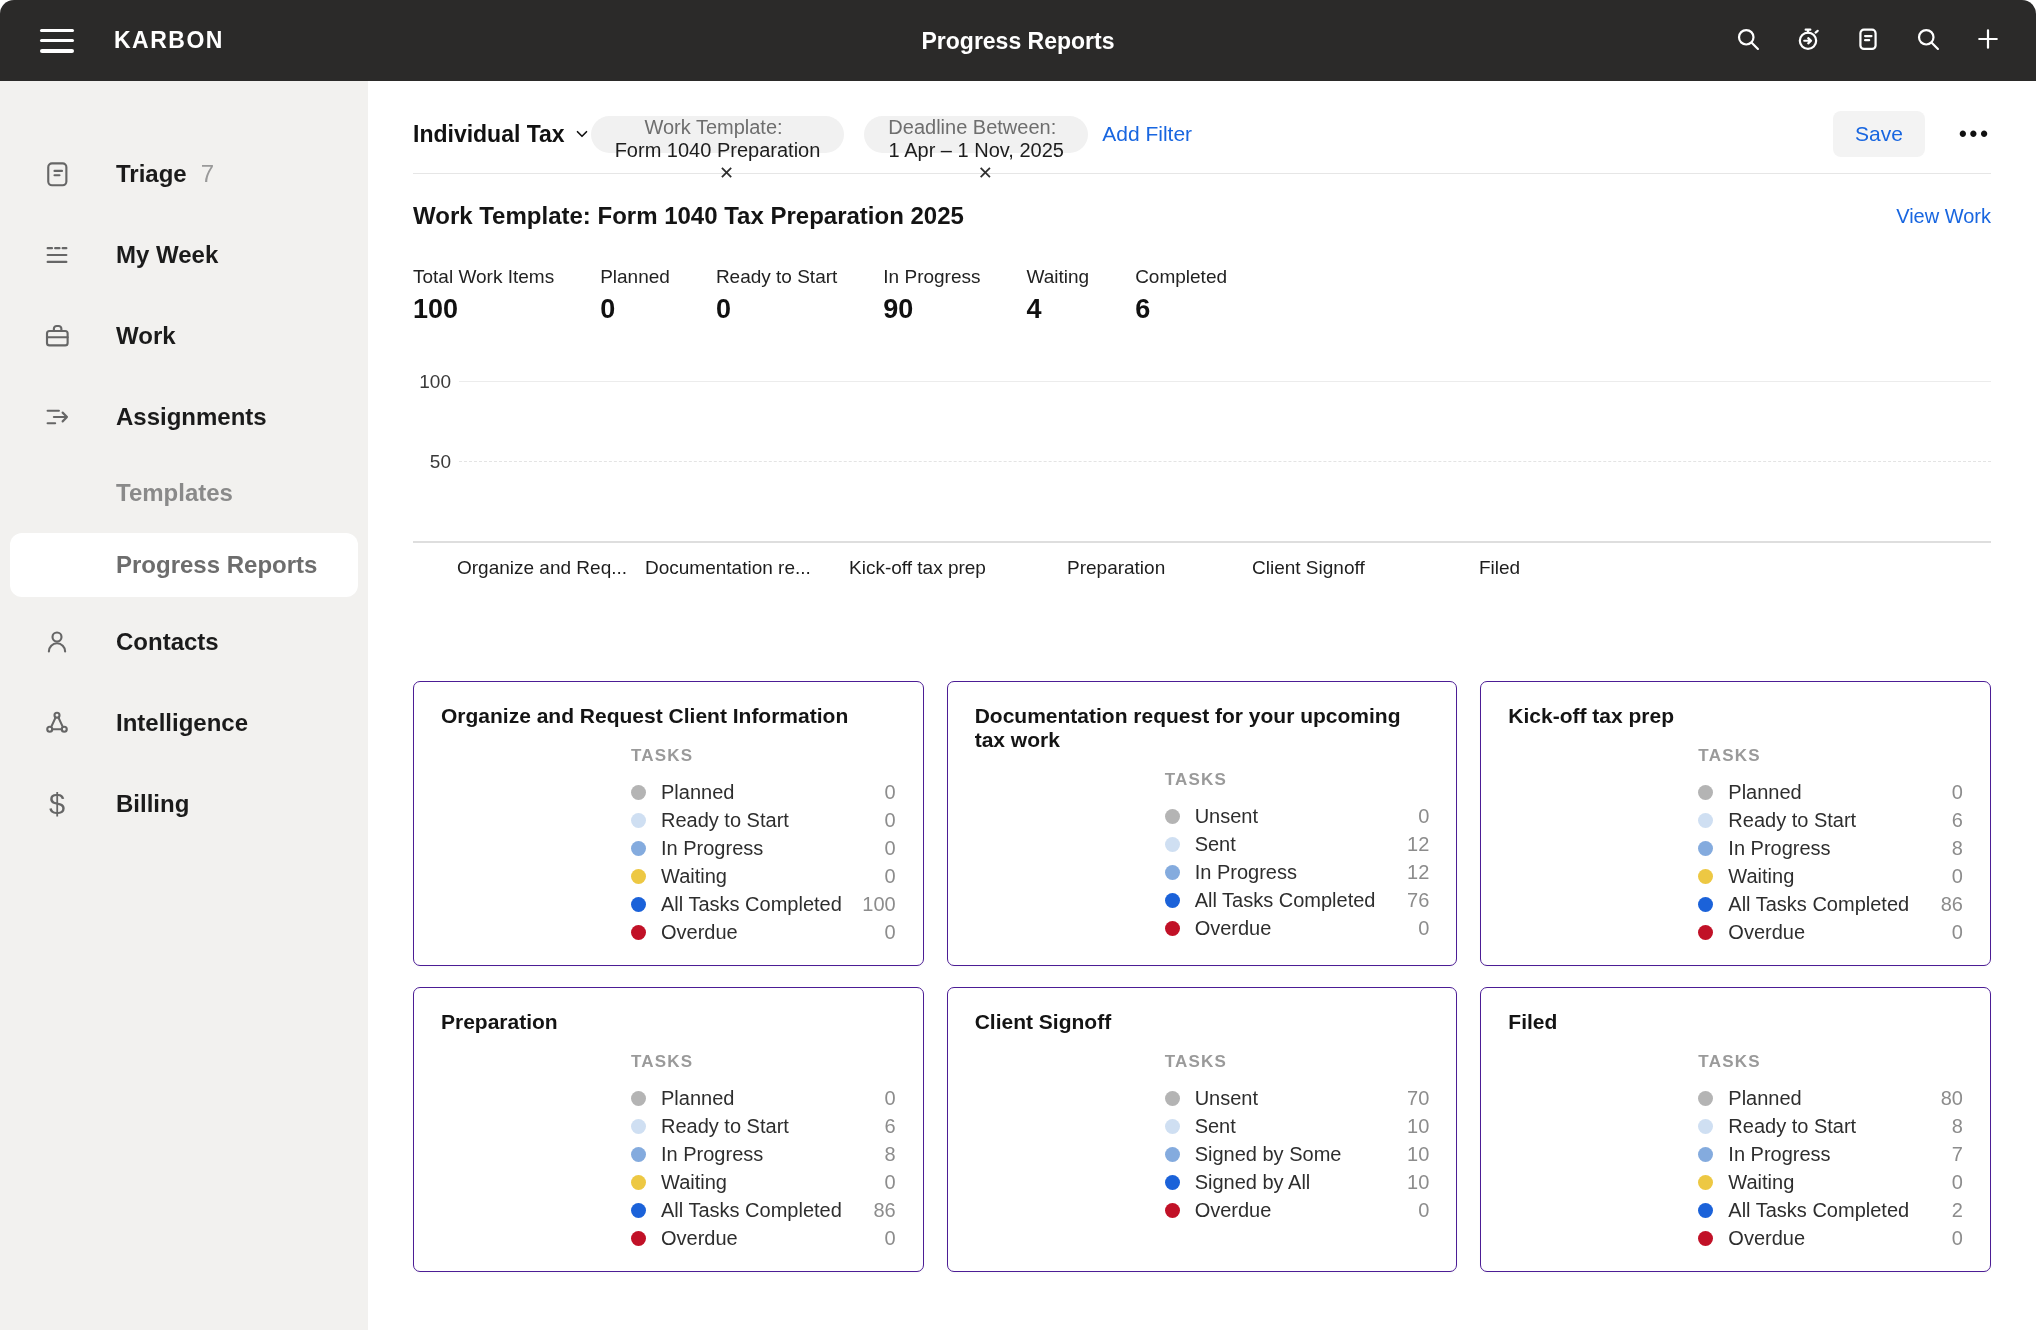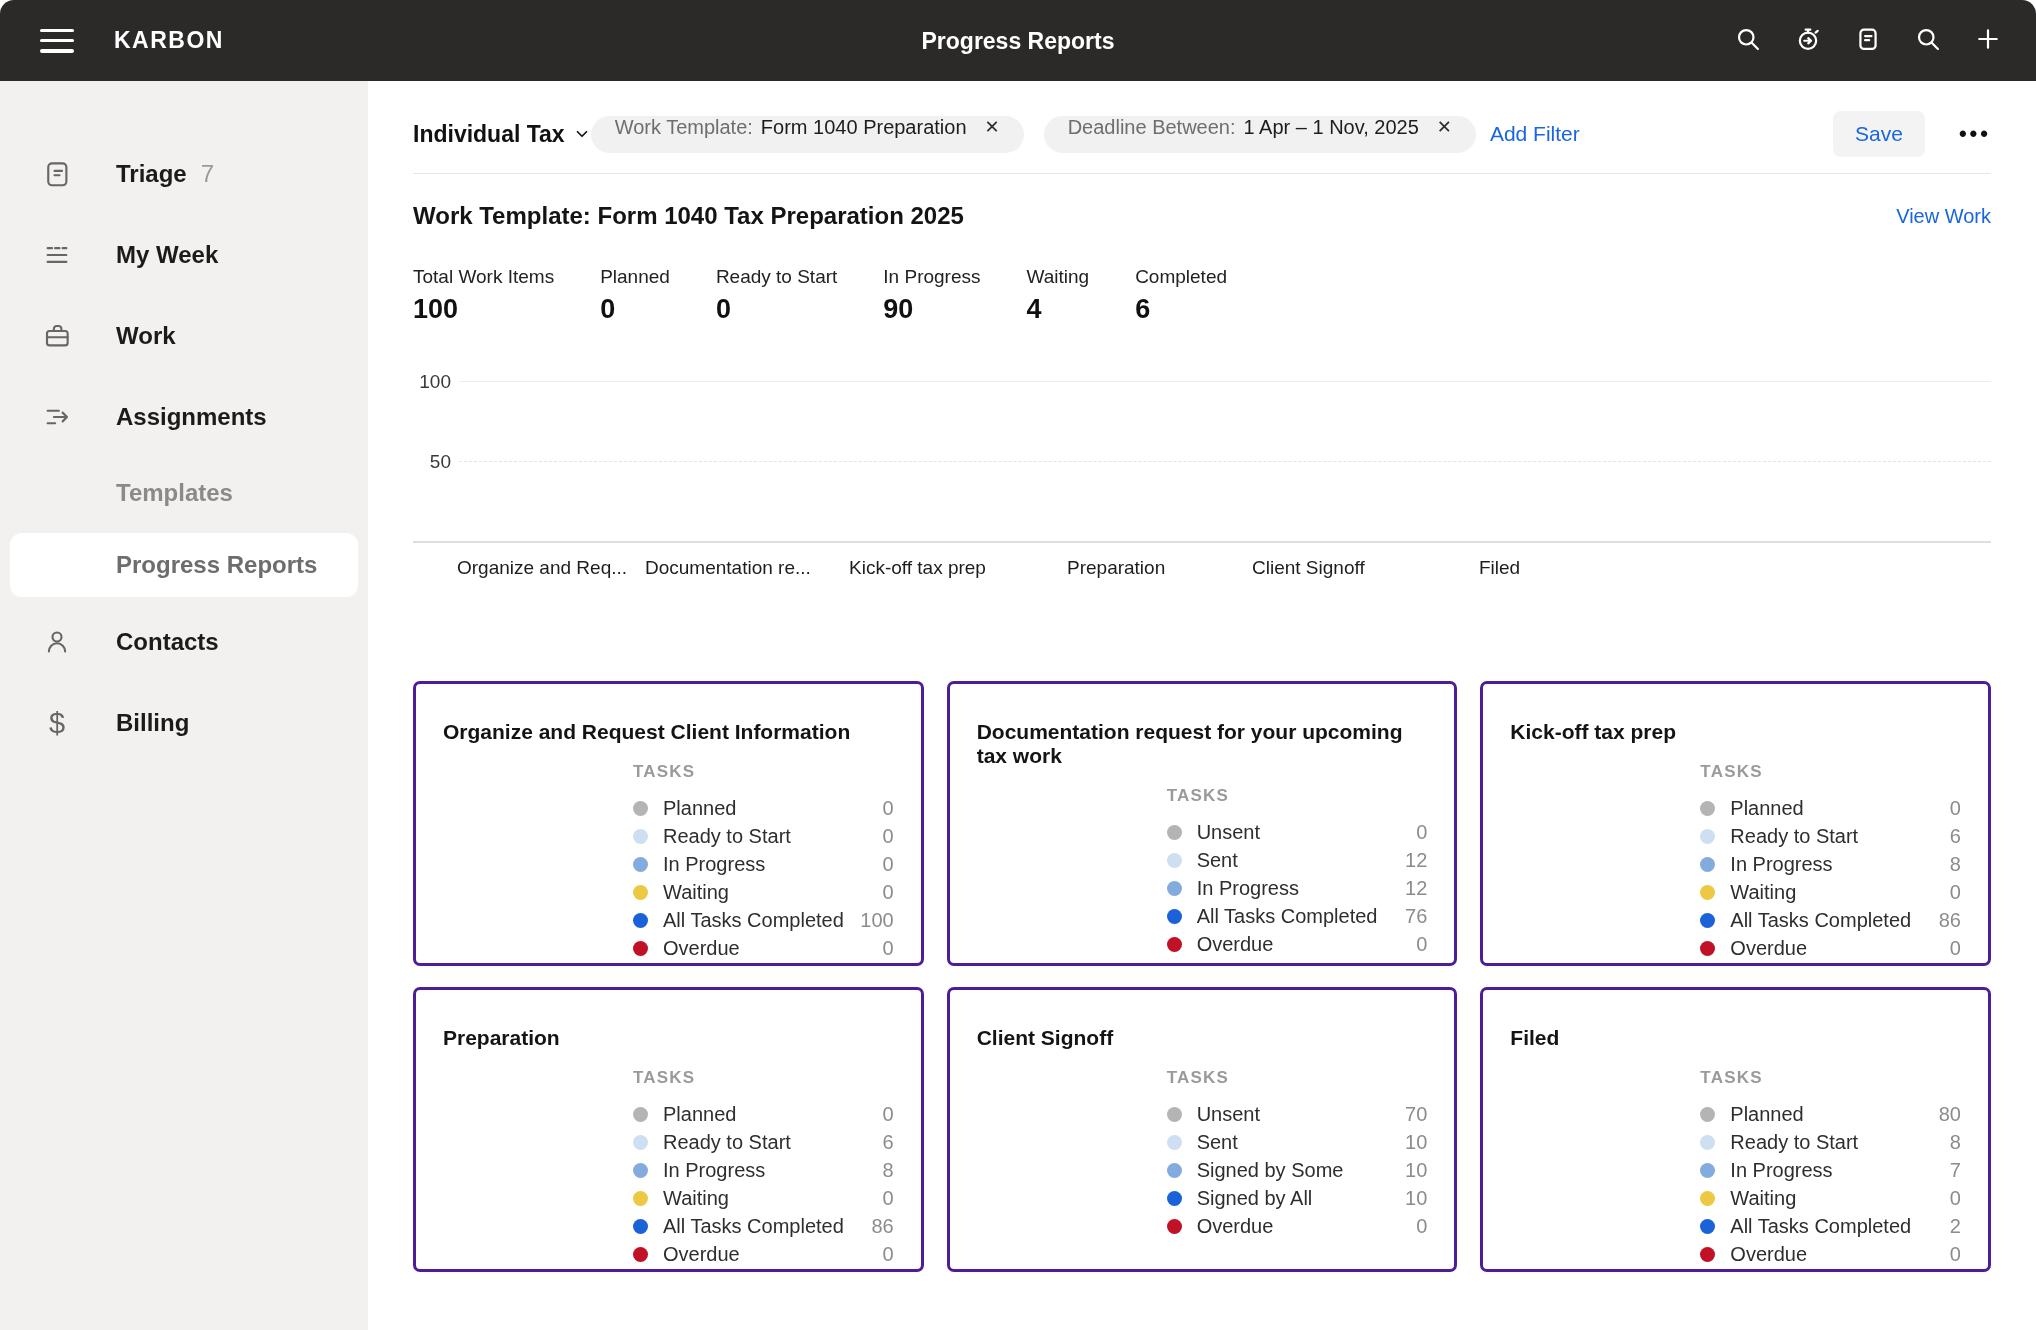--- a/index.html
+++ b/index.html
@@ -39,22 +39,22 @@
   .side-item > * { position:relative; z-index:1; }
 
   .content { flex:1; padding:0 45px; min-width:0; }
 
   
   .filter-row { margin-top:30px; display:flex; align-items:center; }
   .view-selector { display:flex; align-items:center; gap:8px; cursor:pointer; }
   .view-selector .vlabel { font-size:23px; font-weight:bold; color:#111; }
   .view-selector svg { width:18px; height:18px; stroke:#111; fill:none; stroke-width:2.2;
     stroke-linecap:round; stroke-linejoin:round; }
-  .chip { background:#f1f1f1; border-radius:26px; height:37px; display:flex; 
-    padding:0 24px; font-size:20px; cursor:default; }
+  .chip { background:#f1f1f1; border-radius:26px; height:37px; display:flex; align-items:center;
+    padding:0 24px; font-size:20px; cursor:default;flex-direction:column; }
   .chip .clabel { color:#6e6e6e; margin-right:8px; white-space:nowrap; }
   .chip .cvalue { color:#1d1d1d; white-space:nowrap; }
   .chip .cclose { margin-left:18px; color:#2e2e2e; font-size:18px; cursor:pointer; }
   .add-filter { color:#1866e0; font-size:21px; margin-left:14px; cursor:pointer; white-space:nowrap; }
   .filter-right { margin-left:auto; display:flex; align-items:center; gap:34px; }
   .save-btn { background:#f3f3f3; color:#1866e0; font-size:21px; border:none; border-radius:8px;
     padding:11px 22px; cursor:pointer; font-family:inherit; }
   .more-btn { font-size:22px; letter-spacing:3px; color:#111; cursor:pointer; font-weight:bold; }
   .divider { border:none; border-top:1px solid #e6e6e6; margin-top:16px; }
 
@@ -74,22 +74,22 @@
     color:#3a3a3a; transform:translateY(-50%); top:50%; }
   .gridline .gline { width:100%; border-top:1px solid #ececec; }
   .gridline.mid .gline { border-top:1px dashed #e4e4e4; }
   .baseline { position:absolute; left:0; right:0; top:160px; border-top:2px solid #dedede; }
   .cat-labels { position:absolute; top:176px; left:0; right:8px; height:30px; }
   .cat-label { position:absolute; font-size:19px; color:#1d1d1d; white-space:nowrap; }
 
   
   .cards-grid { margin-top:82px; display:grid; grid-template-columns:repeat(3, 1fr);
     gap:21px 23px; }
-  .card { background:#fff; border:3px solid #4c1d95; border-radius:7px; height:285px;
-    padding:36px 27px; box-shadow:0 1px 2px rgba(0,0,0,0.03); display:flex; flex-direction:column; }
+  .card { background:#fff; border:1px solid #4c1d95; border-radius:7px; height:285px;
+    padding:22px 27px; box-shadow:0 1px 2px rgba(0,0,0,0.03); display:flex; flex-direction:column; }
   .card-title { font-size:21px; font-weight:bold; color:#141414; }
   .tasks-block { margin-left:190px; margin-top:18px; flex:1; display:flex; flex-direction:column;
     justify-content:flex-start; }
   .tasks-header { font-size:17px; font-weight:600; letter-spacing:1.2px; color:#9a9a9a;
     margin-bottom:12px; }
   .task-row { display:flex; align-items:center; height:28px; }
   .task-dot { width:15px; height:15px; border-radius:50%; flex:0 0 15px; }
   .task-label { font-size:20px; color:#2e2e2e; margin-left:15px; white-space:nowrap; }
   .task-value { margin-left:auto; font-size:20px; color:#8c8c8c; }
 </style>
@@ -172,20 +172,29 @@
           <span class="slabel">Progress Reports</span>
         </div>
         <div class="side-item">
           <span class="sicon"><svg viewBox="0 0 24 24">
               <circle cx="12" cy="8" r="3.6"></circle>
               <path d="M5.5 19.5a6.5 6.5 0 0 1 13 0"></path>
             </svg></span>
           <span class="slabel">Contacts</span>
         </div>
         <div class="side-item">
+          <span class="sicon"><svg viewBox="0 0 24 24">
+              <circle cx="12" cy="5.8" r="2"></circle>
+              <circle cx="6.2" cy="17" r="2"></circle>
+              <circle cx="17.8" cy="17" r="2"></circle>
+              <path d="M10.9 7.5l-3.5 7.6M13.1 7.5l3.5 7.6M8.2 17h7.6"></path>
+            </svg></span>
+          <span class="slabel">Intelligence</span>
+        </div>
+        <div class="side-item">
           <span class="sicon dollar">$</span>
           <span class="slabel">Billing</span>
         </div>
       </nav>
 
     <main class="content">
 
       <div class="filter-row">
         <div class="view-selector">
           <span class="vlabel">Individual Tax</span>

